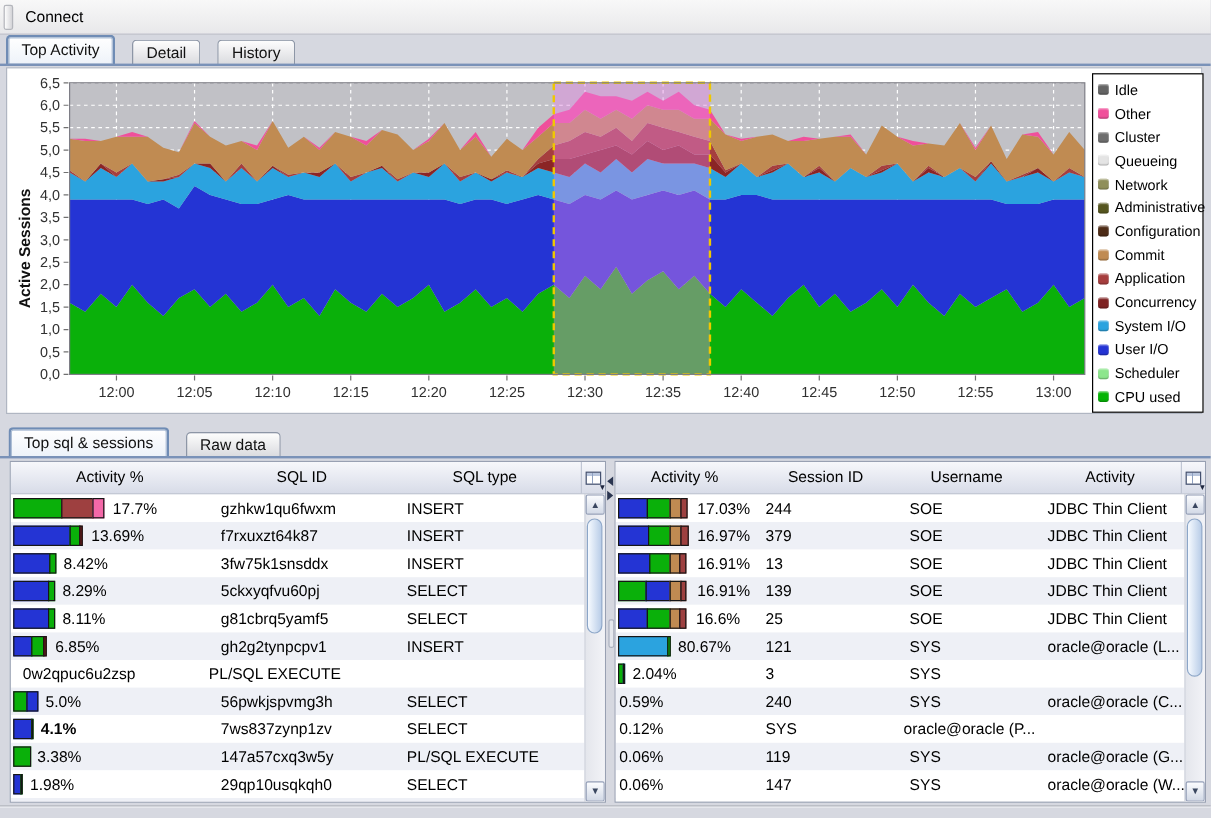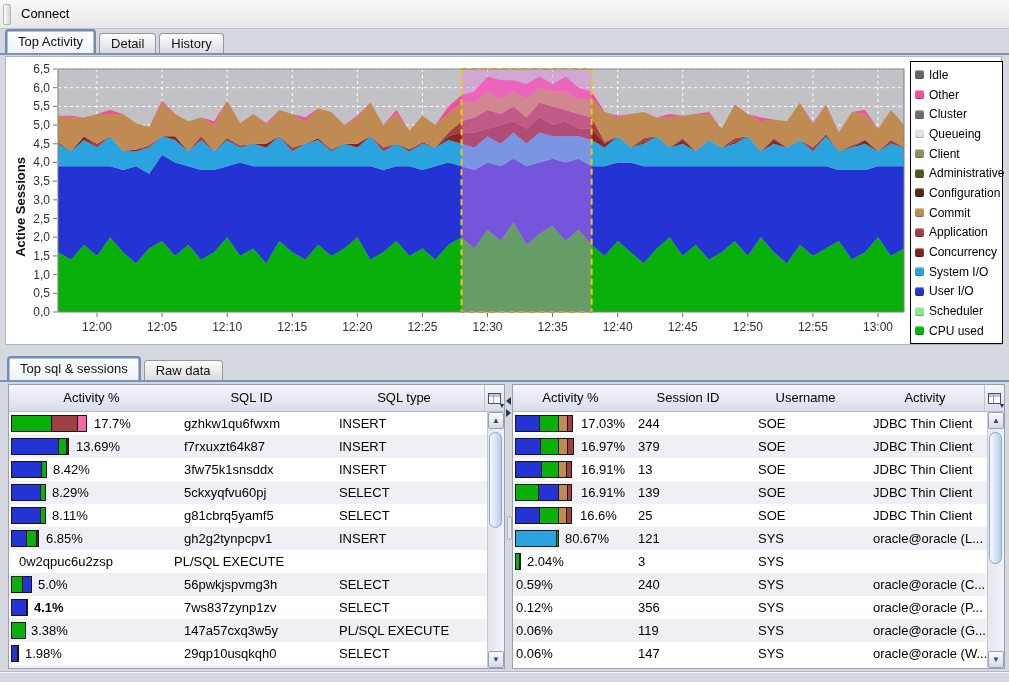--- a/index.html
+++ b/index.html
@@ -11,21 +11,21 @@
   
   .menubar { position:absolute; left:0; top:0; width:1009px; height:28px;
     background:linear-gradient(#f8f8f8,#e8e8ea); border-bottom:1px solid #c2c4cc; }
   .grip { position:absolute; left:3px; top:4px; width:6px; height:19px;
     background:linear-gradient(90deg,#fdfdfd,#d4d4d8); border:1px solid #b4b6bc; border-radius:2px; }
   .menu-item { position:absolute; left:14px; top:0; height:27px; line-height:27px; padding:0 7px; cursor:default; }
   
   .tabbar { position:absolute; display:flex; align-items:flex-end; height:26px; }
   #main-tabs { left:5px; top:28px; }
   #bottom-tabs { left:7px; top:356px; height:25px; }
-  .tab { height:20px; line-height:20px; padding:0 11px; margin-right:3px;
+  .tab { height:20px; line-height:20px; padding:0 11px; margin-right:14px;
     background:linear-gradient(#fdfdfd,#d9dade); border:1px solid #8d96a6; border-bottom:none;
     border-radius:4px 4px 0 0; color:#111; }
   .tab.selected { background:linear-gradient(#ffffff,#edf2f9); border:2px solid #6f8cb5;
     border-bottom:none; height:23px; line-height:21px; box-shadow:0 0 0 1px #aebfd6 inset; }
   .underline { position:absolute; left:0; width:1009px; height:2px; background:#7a92b8; }
   #u1 { top:53px; } #u2 { top:380px; }
   
   .chart-panel { position:absolute; left:5px; top:56px; width:997px; height:289px;
     background:#ffffff; border:1px solid #b0b6c2; box-sizing:border-box; }
   .ylabel { position:absolute; left:-104px; top:141px; width:240px; height:18px;
@@ -204,21 +204,21 @@
       <div class="lg-item">
         <span class="lg-swatch" style="background: rgb(110, 110, 110);"></span>
         <span class="lg-label">Cluster</span>
       </div>
       <div class="lg-item">
         <span class="lg-swatch" style="background: rgb(228, 228, 228);"></span>
         <span class="lg-label">Queueing</span>
       </div>
       <div class="lg-item">
         <span class="lg-swatch" style="background: rgb(143, 143, 90);"></span>
-        <span class="lg-label">Client</span>
+        <span class="lg-label">Network</span>
       </div>
       <div class="lg-item">
         <span class="lg-swatch" style="background: rgb(85, 85, 31);"></span>
         <span class="lg-label">Administrative</span>
       </div>
       <div class="lg-item">
         <span class="lg-swatch" style="background: rgb(78, 44, 23);"></span>
         <span class="lg-label">Configuration</span>
       </div>
       <div class="lg-item">
@@ -510,21 +510,20 @@
             <span class="pct-label" style="left: 3px;">0.59%</span>
           </div>
           <div class="td" style="width: 110px;">240</div>
           <div class="td" style="width: 105px;">SYS</div>
           <div class="td" style="width: 114px;">oracle@oracle (C...</div>
         </div>
         <div class="tr">
           <div class="bar-cell" style="width: 115px;">
             <span class="pct-label" style="left: 3px;">0.12%</span>
           </div>
-          <div class="td" style="width: 110px;">356</div>
           <div class="td" style="width: 105px;">SYS</div>
           <div class="td" style="width: 114px;">oracle@oracle (P...</div>
         </div>
         <div class="tr alt">
           <div class="bar-cell" style="width: 115px;">
             <span class="pct-label" style="left: 3px;">0.06%</span>
           </div>
           <div class="td" style="width: 110px;">119</div>
           <div class="td" style="width: 105px;">SYS</div>
           <div class="td" style="width: 114px;">oracle@oracle (G...</div>

